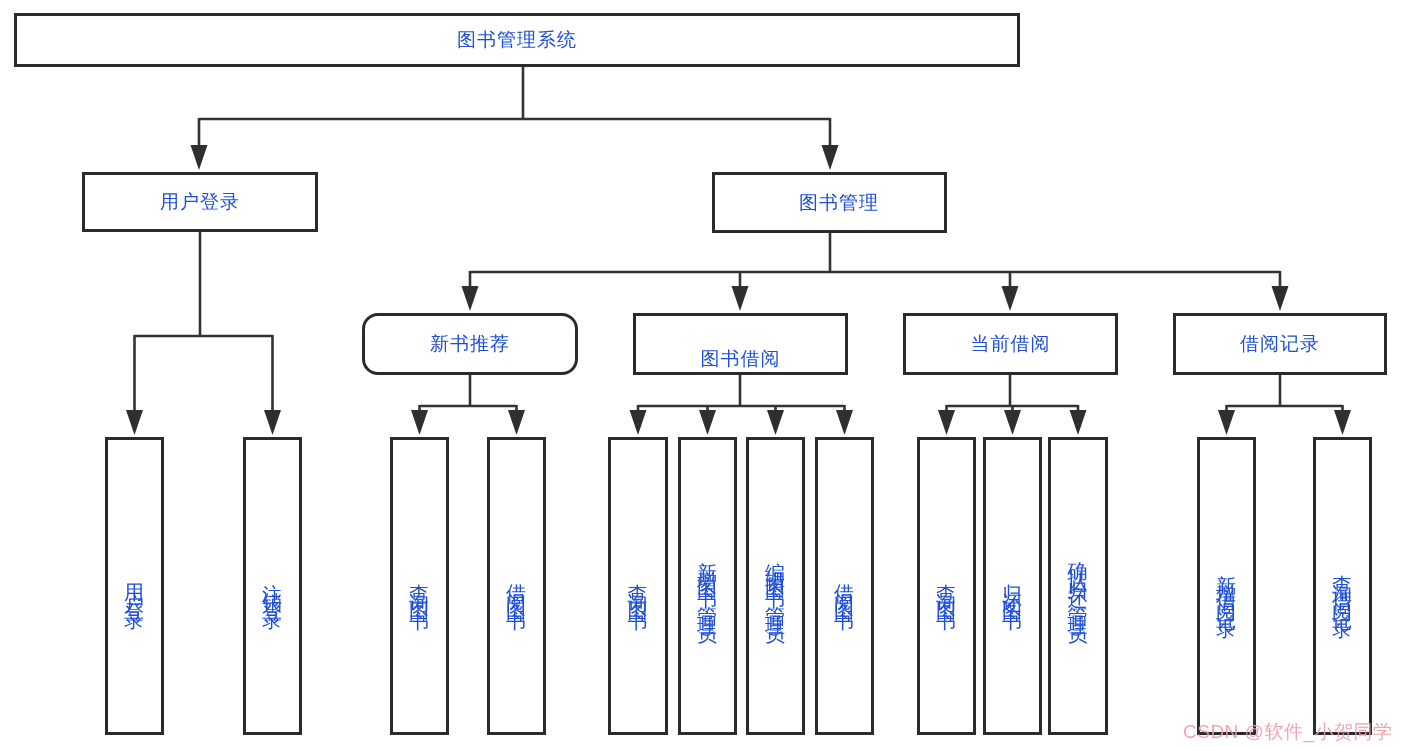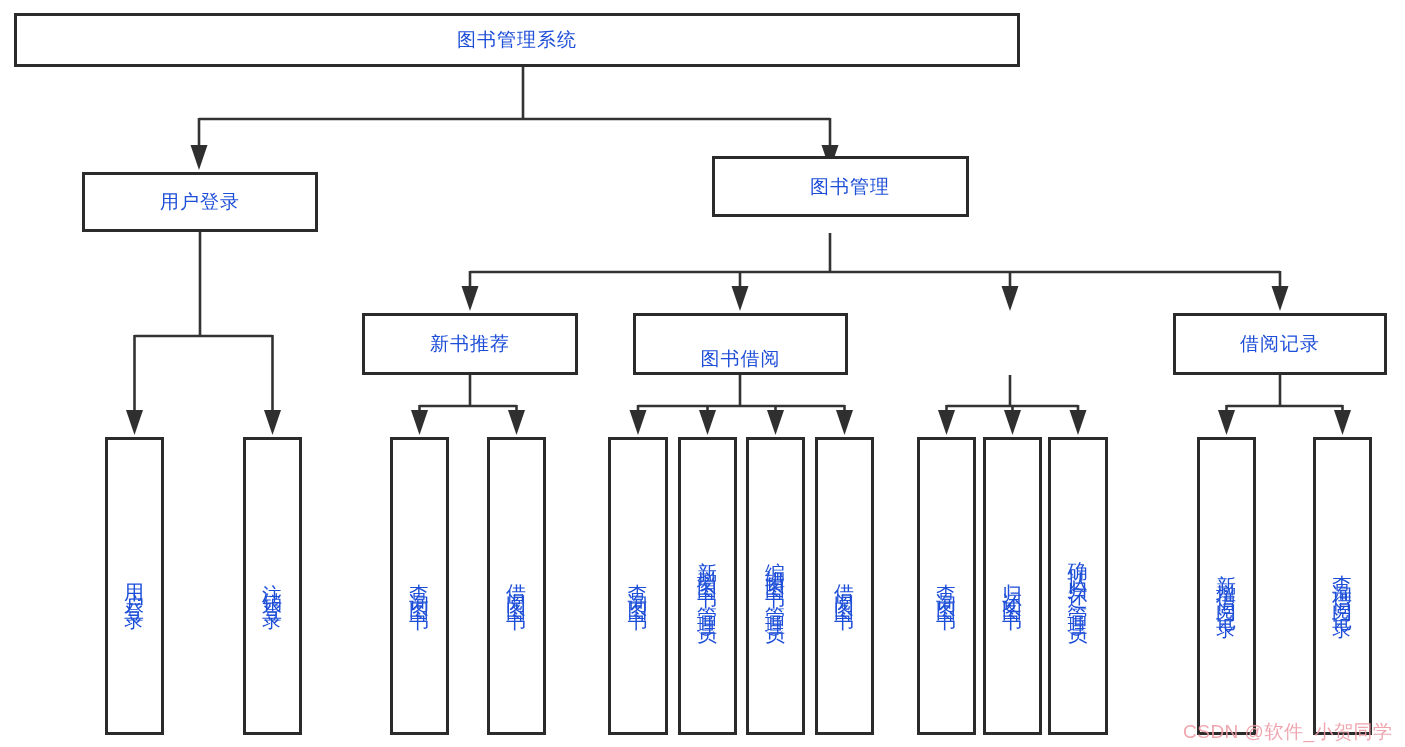--- a/index.html
+++ b/index.html
@@ -130,30 +130,33 @@
     </g>
   </svg>
 
   <div class="box h-box" style="left:14px; top:13px; width:1006px; height:54px;">
     <span>图书管理系统</span>
   </div>
 
   <div class="box h-box" style="left:82px; top:172px; width:236px; height:60px;">
     <span>用户登录</span>
   </div>
-  <div class="box h-box" style="left:712px; top:156px; width:257px; height:61px;padding-left:19px;">
+  <div class="box h-box" style="left:712px; top:172px; width:235px; height:61px;padding-left:19px;">
     <span>图书管理</span>
   </div>
 
-  <div class="box h-box" style="left:362px; top:313px; width:216px; height:62px;">
+  <div class="box h-box" style="left:362px; top:313px; width:216px; height:62px;border-radius:16px;">
     <span>新书推荐</span>
   </div>
   <div class="box h-box" style="left:633px; top:313px; width:215px; height:62px;align-items:flex-end;">
     <span>图书借阅</span>
   </div>
+  <div class="box h-box" style="left:903px; top:313px; width:215px; height:62px;">
+    <span>当前借阅</span>
+  </div>
   <div class="box h-box" style="left:1173px; top:313px; width:214px; height:62px;justify-content:center;">
     <span>借阅记录</span>
   </div>
 
   <div class="box v-box" style="left:105px; top:437px; width:59px; height:298px;">
     <span>用户登录</span>
   </div>
   <div class="box v-box" style="left:243px; top:437px; width:59px; height:298px;">
     <span>注销登录</span>
   </div>

